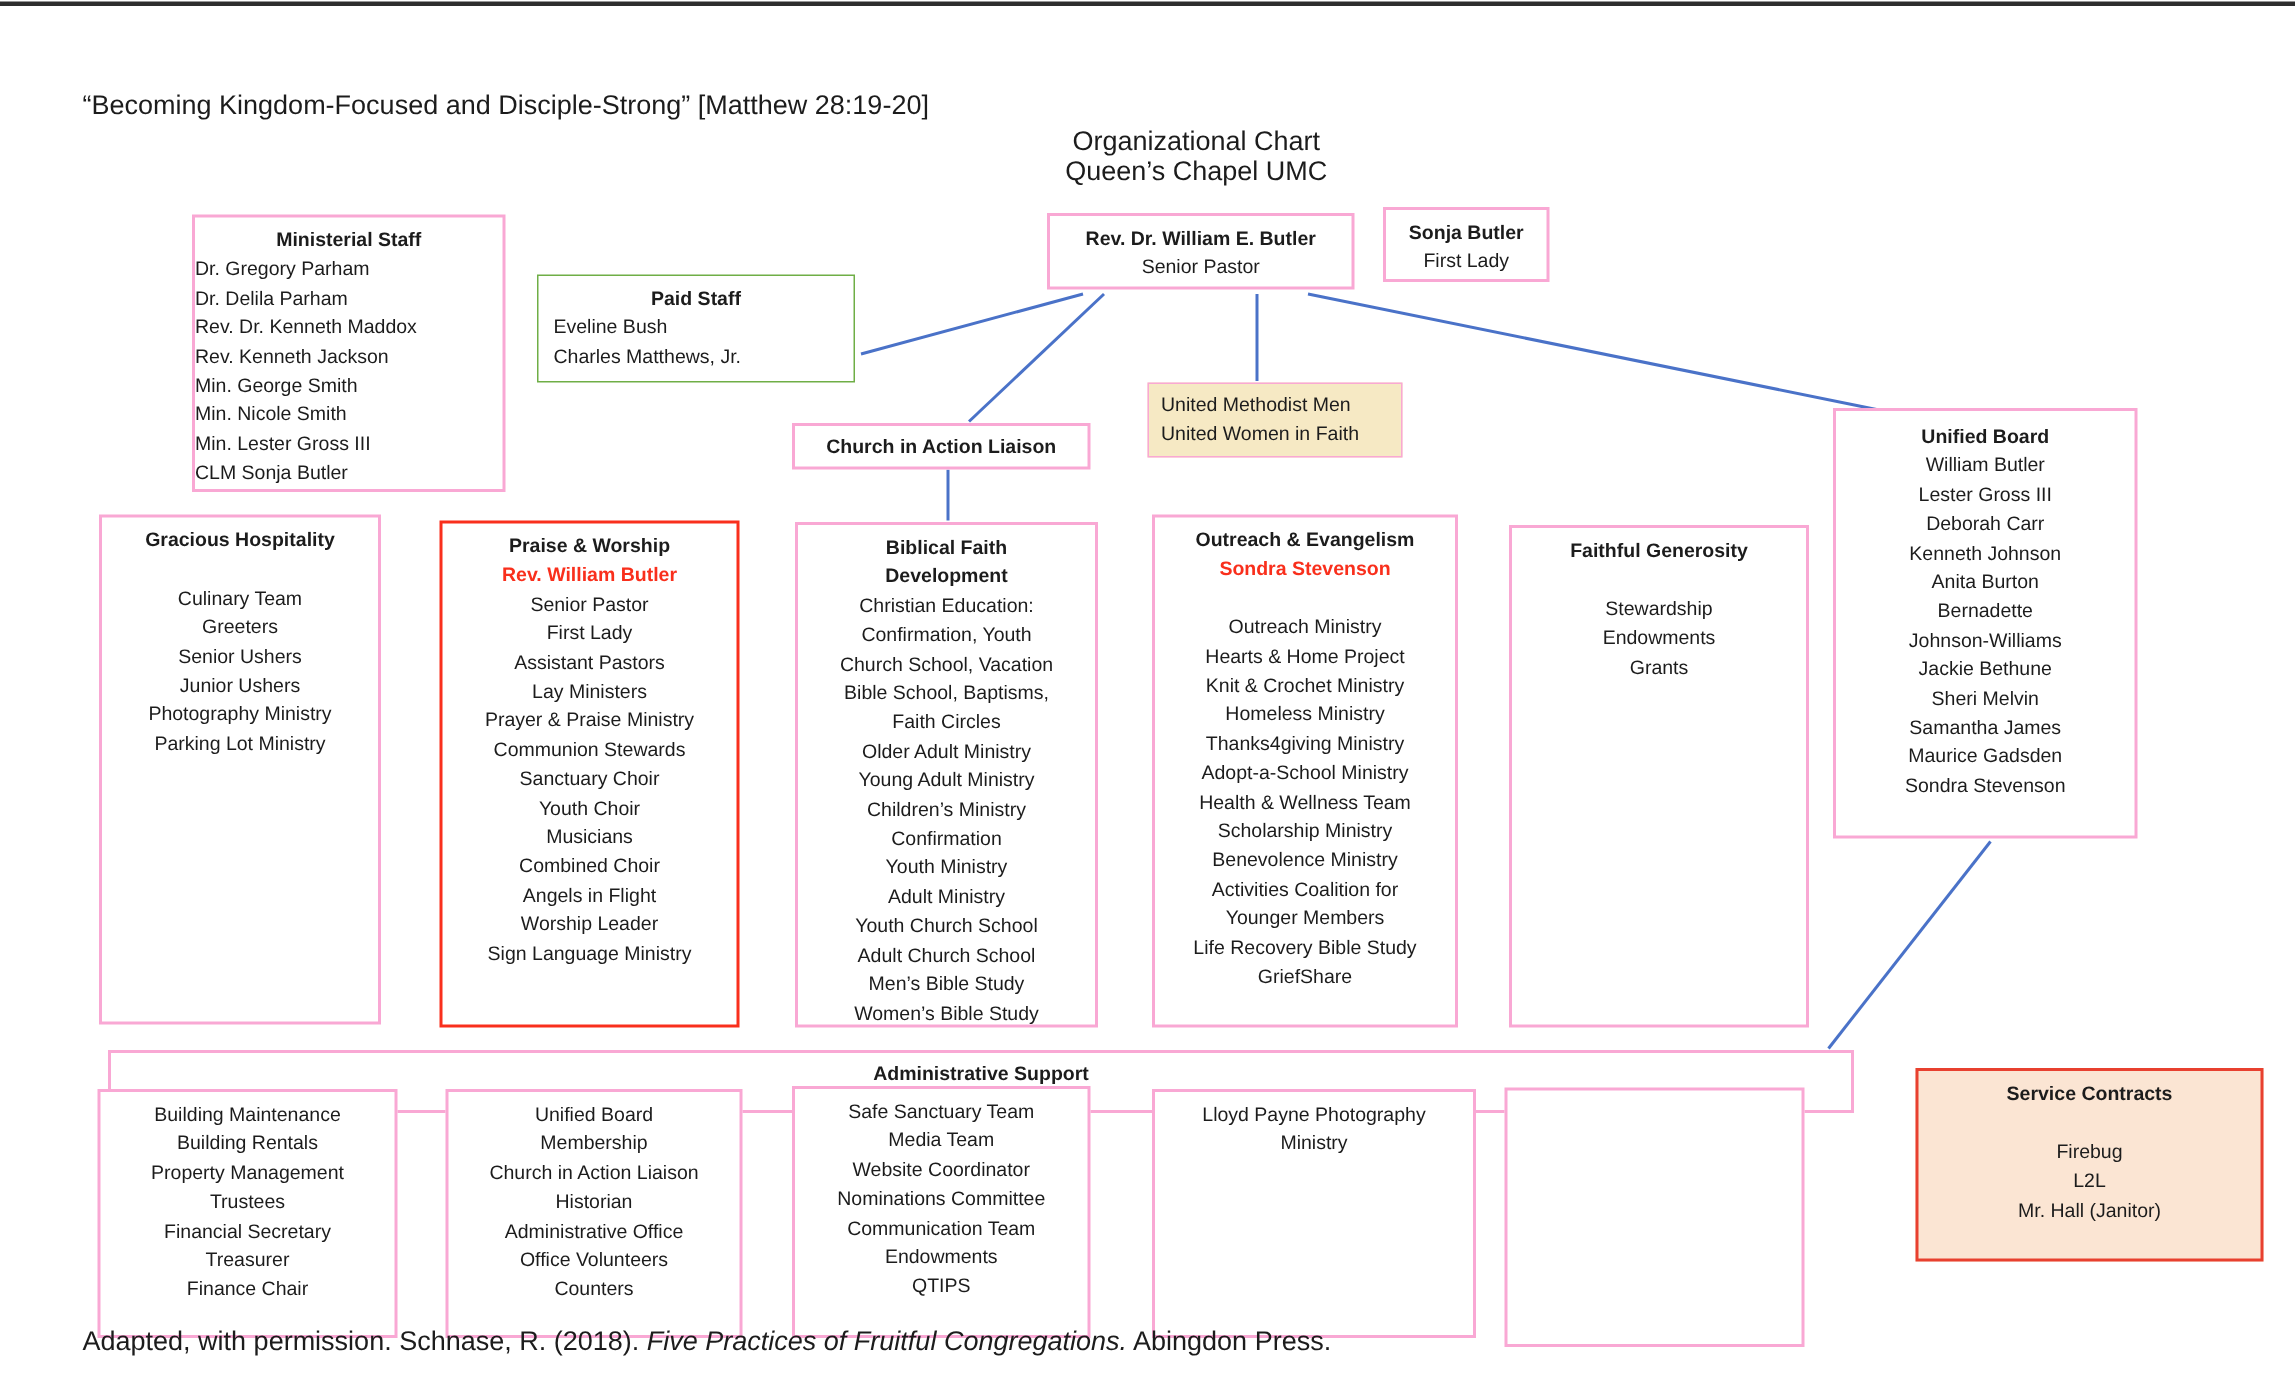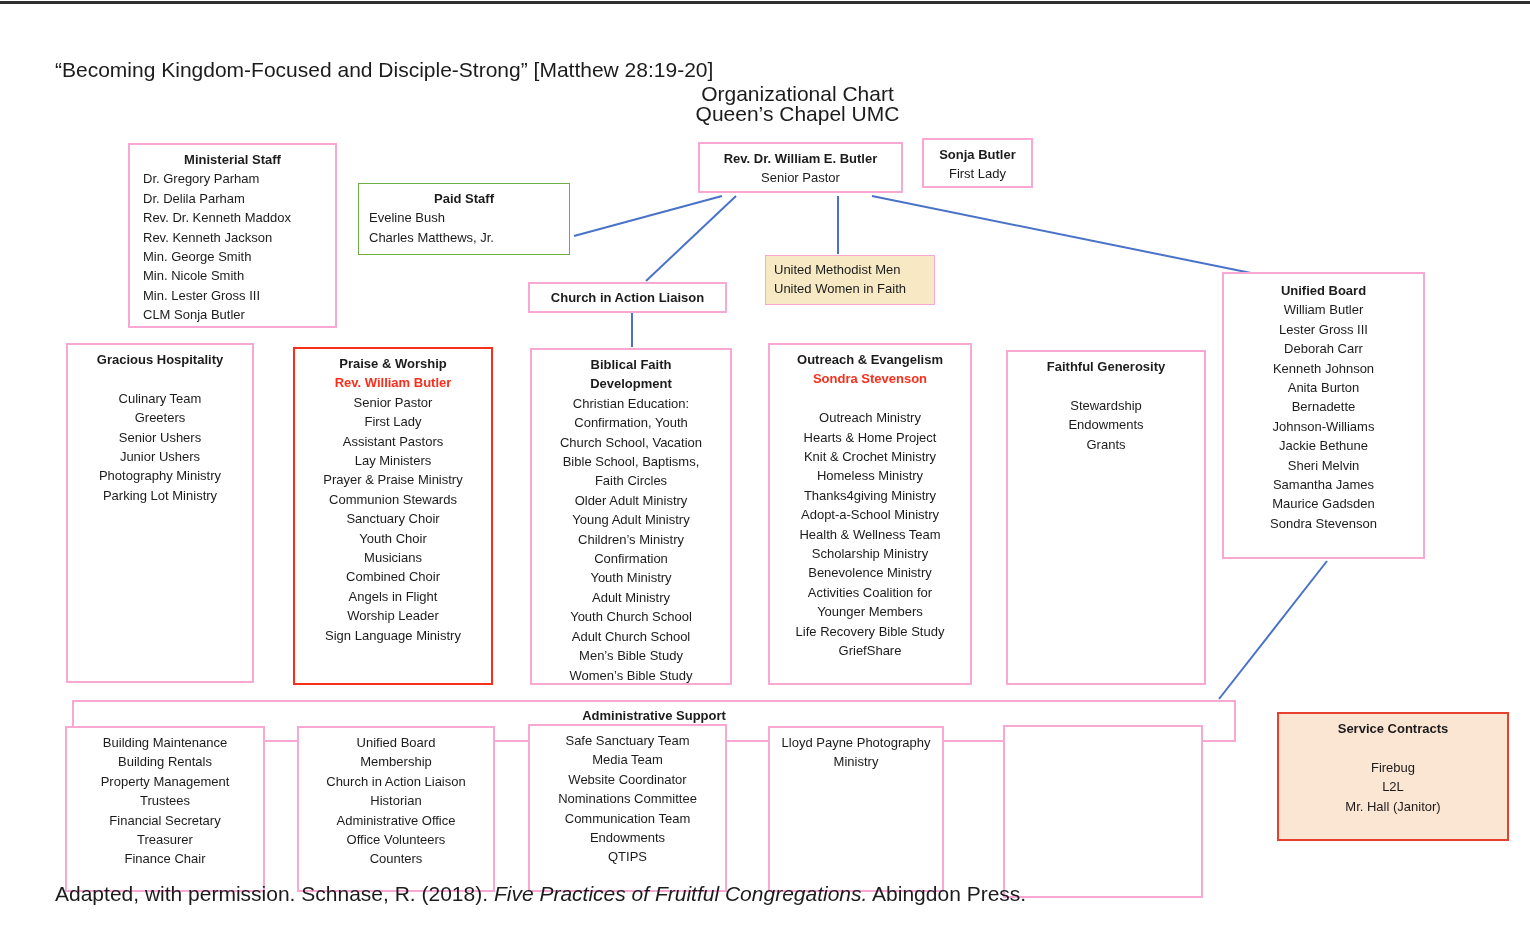--- a/index.html
+++ b/index.html
@@ -5,28 +5,28 @@
   html,body{margin:0;padding:0;background:#ffffff;}
   #canvas{
     position:relative;width:1530px;height:932px;background:#ffffff;overflow:hidden;
     font-family:"Liberation Sans",sans-serif;color:#1c1c1c;
   }
   .box{
     position:absolute;background:#ffffff;border:2px solid #f9a8d4;box-sizing:border-box;
     font-size:13px;line-height:19.4px;text-align:center;padding-top:5px;z-index:2;
   }
   .box .title{font-weight:bold;}
-  .left-align{text-align:left;padding-left:13px;padding-right:6px;}
+  .left-align{text-align:left;padding-right:6px;}
   .red{color:var(--highlight_red);font-weight:bold;}
   .green-border{border-color:var(--paid_staff_green);border-width:1.5px;}
   .red-border{border-color:var(--highlight_red);}
   .tan-fill{background:var(--umm_fill);}
   .service{background:var(--service_fill);border-color:var(--service_border);}
   .strip{z-index:1;padding-top:4px;}
-  .plain-text{position:absolute;font-size:21px;line-height:20px;z-index:3;}
+  .plain-text{position:absolute;font-size:18px;line-height:20px;z-index:3;}
   .chart-title{text-align:center;}
   .italic{font-style:italic;}
   .topline{position:absolute;left:0;top:1px;width:1530px;height:3px;background:#2e2e2e;z-index:3;}
   #connectors{position:absolute;left:0;top:0;z-index:0;}
   .connector{stroke:var(--connector_blue);stroke-width:2;}
 </style>
 </head>
 <body>
 
 <div id="canvas">
@@ -228,21 +228,21 @@
         <div>Safe Sanctuary Team</div>
         <div>Media Team</div>
         <div>Website Coordinator</div>
         <div>Nominations Committee</div>
         <div>Communication Team</div>
         <div>Endowments</div>
         <div>QTIPS</div>
       </div>
   </div>
 
-  <div class="box" style="left:768px;top:726px;width:176px;height:166px;">
+  <div class="box" style="left:768px;top:726px;width:216px;height:166px;">
     <div>
         <div>Lloyd Payne Photography</div>
         <div>Ministry</div>
       </div>
   </div>
 
   <div class="box" style="left:1003px;top:725px;width:200px;height:173px;"></div>
 
   <div class="box service" style="left:1277px;top:712px;width:232px;height:129px;">
     <div class="title">Service Contracts</div>

